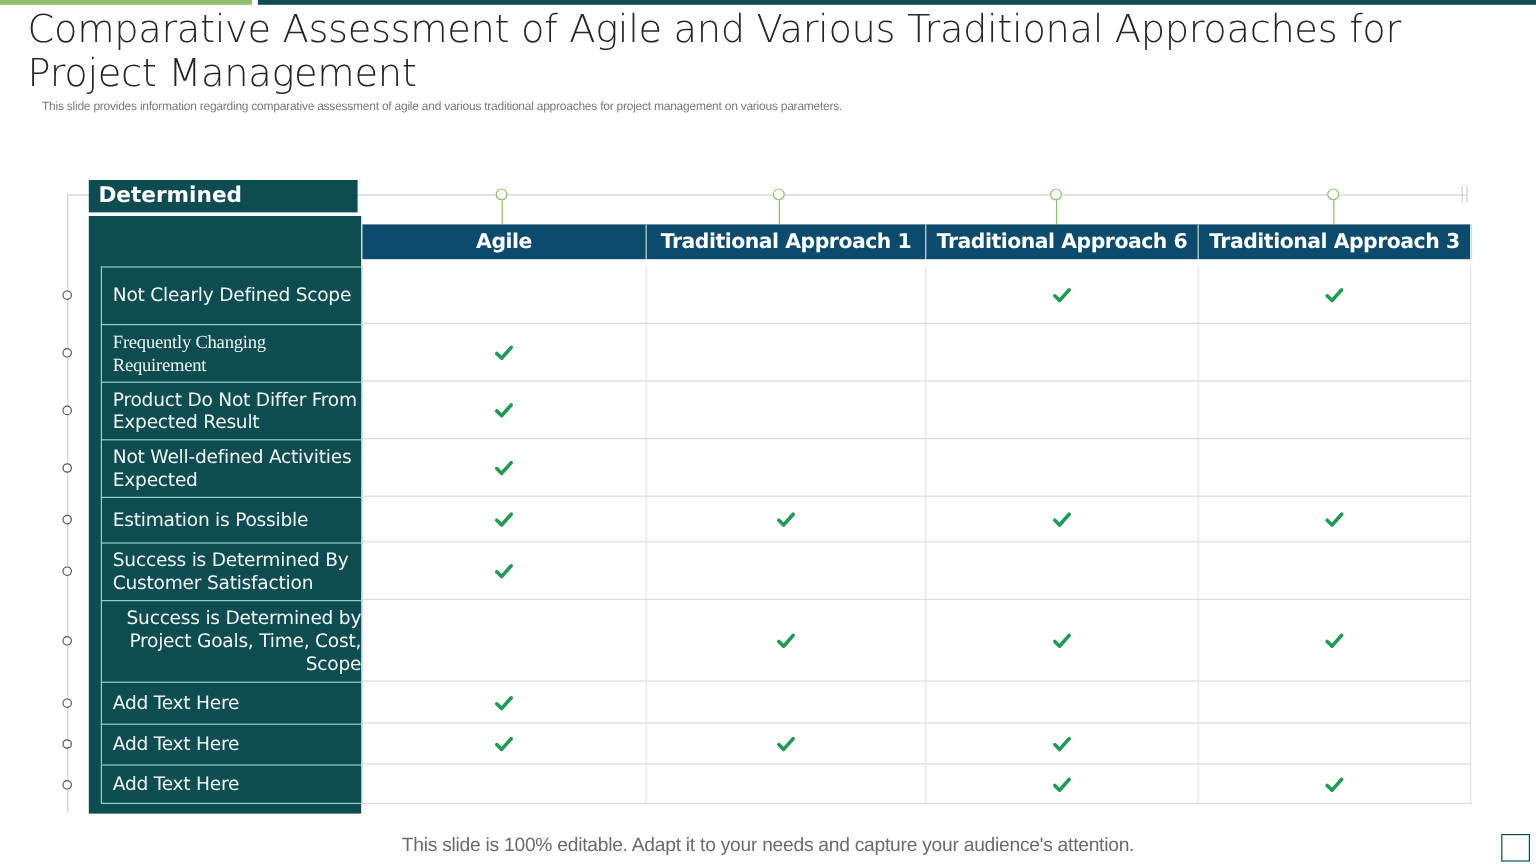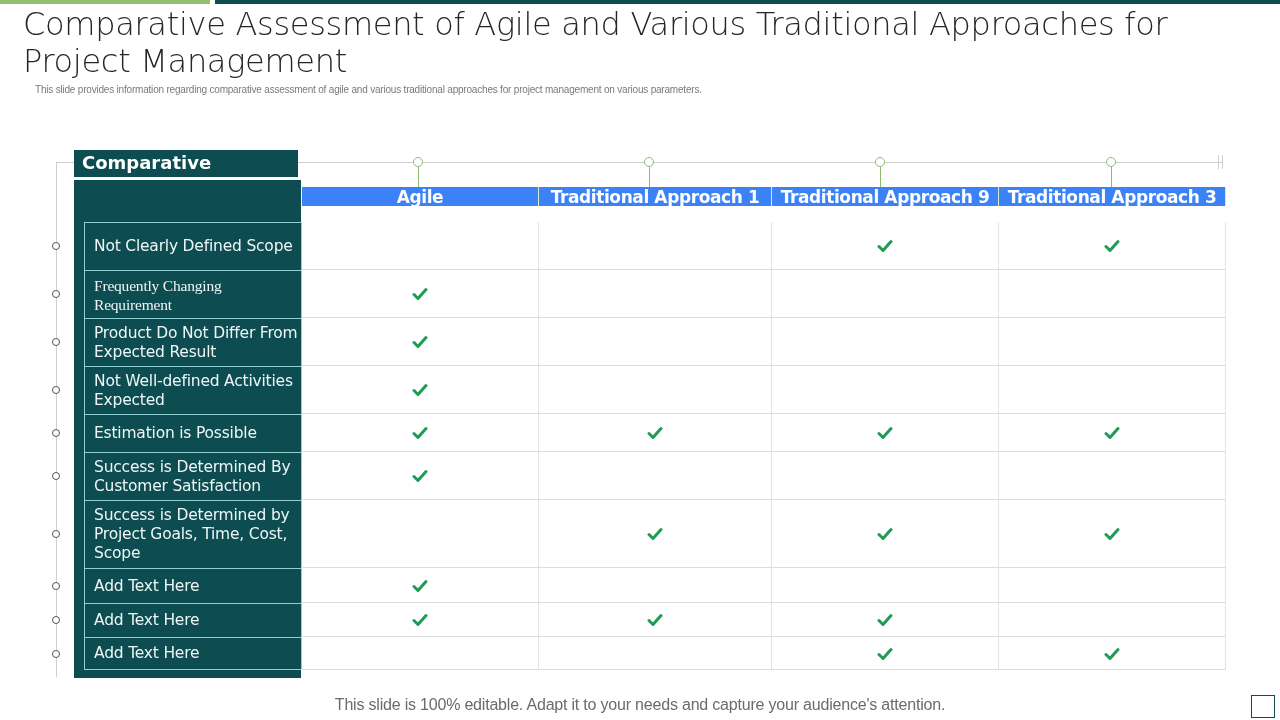--- a/index.html
+++ b/index.html
@@ -16,21 +16,21 @@
   .line-h { position: absolute; left: 56px; top: 162px; width: 1166px; height: 1px; background: #cfcfcf; }
   .line-v { position: absolute; left: 56px; top: 162px; width: 1px; height: 515px; background: #cfcfcf; }
   .end-tick { position: absolute; top: 155px; width: 1px; height: 14px; background: #cfcfcf; }
   .node-top { position: absolute; width: 10px; height: 10px; border: 1px solid #8dbd6a; border-radius: 50%; background: #fff; }
   .node-stem { position: absolute; width: 1px; background: #8dbd6a; }
   .node-left { position: absolute; left: 52px; width: 8px; height: 8px; border: 1px solid #555; border-radius: 50%; background: #fff; }
 
   .params-header { position: absolute; left: 74px; top: 150px; width: 224px; height: 27px; background: #0d4d52; color: #fff; font-weight: bold; font-size: 18px; padding-left: 8px; line-height: 26px; }
   .params-panel { position: absolute; left: 74px; top: 180px; width: 227px; height: 498px; background: #0d4d52; }
 
-  .col-head { position: absolute; top: 187px; height: 19px; background: #3b82f6; color: #fff; font-weight: bold; font-size: 17px; display: flex; align-items: center; justify-content: center; letter-spacing: -0.4px; border-right: 1px solid #d8ebc9; }
+  .col-head { position: absolute; top: 187px; height: 29px; background: #0c4a6e; color: #fff; font-weight: bold; font-size: 17px; display: flex; align-items: center; justify-content: center; letter-spacing: -0.4px; border-right: 1px solid #d8ebc9; }
 
   .row { position: absolute; left: 84px; width: 1142px; }
   .row-label { position: absolute; left: 0; top: 0; width: 218px; height: 100%; border: 1px solid #8fd0d2; border-bottom: none; color: #eef6f6; font-size: 15.5px; line-height: 19px; padding-left: 9px; display: flex; align-items: center; letter-spacing: -0.2px; }
   .row-label.last { border-bottom: 1px solid #8fd0d2; }
   .row-line { position: absolute; left: 217px; right: 0; bottom: 0; height: 1px; background: #dcdcdc; }
   .cell { position: absolute; top: 0; height: 100%; display: flex; align-items: center; justify-content: center; border-right: 1px solid #e3e3e3; }
   .check { width: 16px; height: 14px; }
 
   .footer { position: absolute; left: 0; width: 1280px; top: 696px; text-align: center; font-family: "Liberation Sans", sans-serif; font-size: 16px; color: #6b6b6b; letter-spacing: -0.2px; }
   .corner-box { position: absolute; left: 1251px; top: 695px; width: 24px; height: 23px; border: 1px solid #0d4d52; background: #fff; }
@@ -65,27 +65,27 @@
     <div class="node-left" style="top: 338px;"></div>
     <div class="node-left" style="top: 386px;"></div>
     <div class="node-left" style="top: 429px;"></div>
     <div class="node-left" style="top: 472px;"></div>
     <div class="node-left" style="top: 530px;"></div>
     <div class="node-left" style="top: 581.5px;"></div>
     <div class="node-left" style="top: 616px;"></div>
     <div class="node-left" style="top: 649.5px;"></div>
   </div>
 
-<div class="params-header">Comparative</div>
+<div class="params-header">Determined</div>
 <div class="params-panel"></div>
 
 <div id="col-heads">
     <div class="col-head" style="left: 302px; width: 237px;">Agile</div>
     <div class="col-head" style="left: 539px; width: 233px;">Traditional Approach 1</div>
-    <div class="col-head" style="left: 772px; width: 227px;">Traditional Approach 9</div>
+    <div class="col-head" style="left: 772px; width: 227px;">Traditional Approach 6</div>
     <div class="col-head" style="left: 999px; width: 227px;">Traditional Approach 3</div>
   </div>
 <div id="rows">
     <div class="row" style="top: 222px; height: 48px;">
       <div class="row-label">Not Clearly Defined Scope</div>
       <div class="cell" style="left: 218px; width: 237px;"></div>
       <div class="cell" style="left: 455px; width: 233px;"></div>
       <div class="cell" style="left: 688px; width: 227px;">
         <svg class="check" viewBox="0 0 16 14">
           <path d="M2 7.5 L6 11.5 L14 2.5" fill="none" stroke="#1e9b55" stroke-width="3" stroke-linecap="round" stroke-linejoin="round"></path>
@@ -163,21 +163,21 @@
       <div class="cell" style="left: 218px; width: 237px;">
         <svg class="check" viewBox="0 0 16 14">
           <path d="M2 7.5 L6 11.5 L14 2.5" fill="none" stroke="#1e9b55" stroke-width="3" stroke-linecap="round" stroke-linejoin="round"></path>
         </svg>
       </div>
       <div class="cell" style="left: 455px; width: 233px;"></div>
       <div class="cell" style="left: 688px; width: 227px;"></div>
       <div class="cell" style="left: 915px; width: 227px;"></div>
       <div class="row-line"></div>
     </div>
-    <div class="row" style="top: 500px; height: 68px;">
+    <div class="row" style="top: 500px; height: 68px; text-align: right;">
       <div class="row-label">Success is Determined by Project Goals, Time, Cost, Scope</div>
       <div class="cell" style="left: 218px; width: 237px;"></div>
       <div class="cell" style="left: 455px; width: 233px;">
         <svg class="check" viewBox="0 0 16 14">
           <path d="M2 7.5 L6 11.5 L14 2.5" fill="none" stroke="#1e9b55" stroke-width="3" stroke-linecap="round" stroke-linejoin="round"></path>
         </svg>
       </div>
       <div class="cell" style="left: 688px; width: 227px;">
         <svg class="check" viewBox="0 0 16 14">
           <path d="M2 7.5 L6 11.5 L14 2.5" fill="none" stroke="#1e9b55" stroke-width="3" stroke-linecap="round" stroke-linejoin="round"></path>

